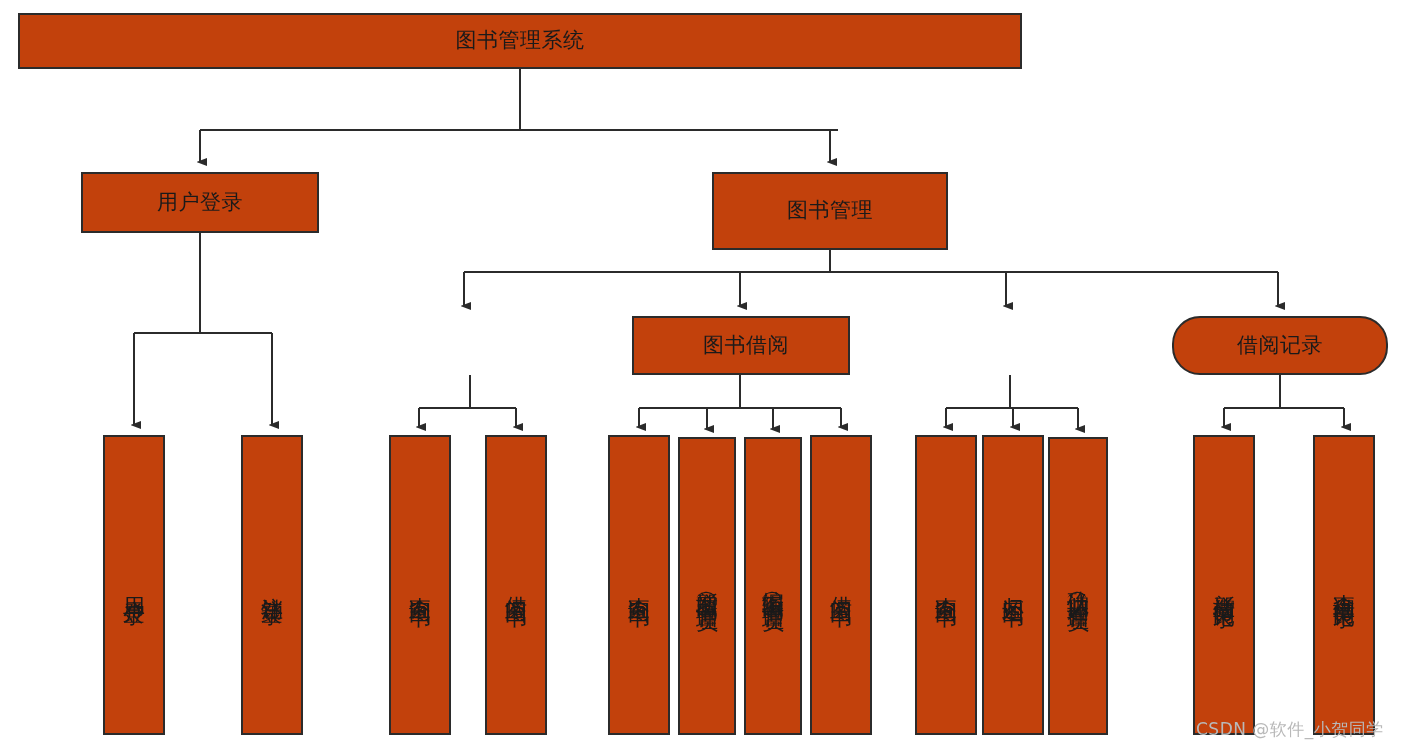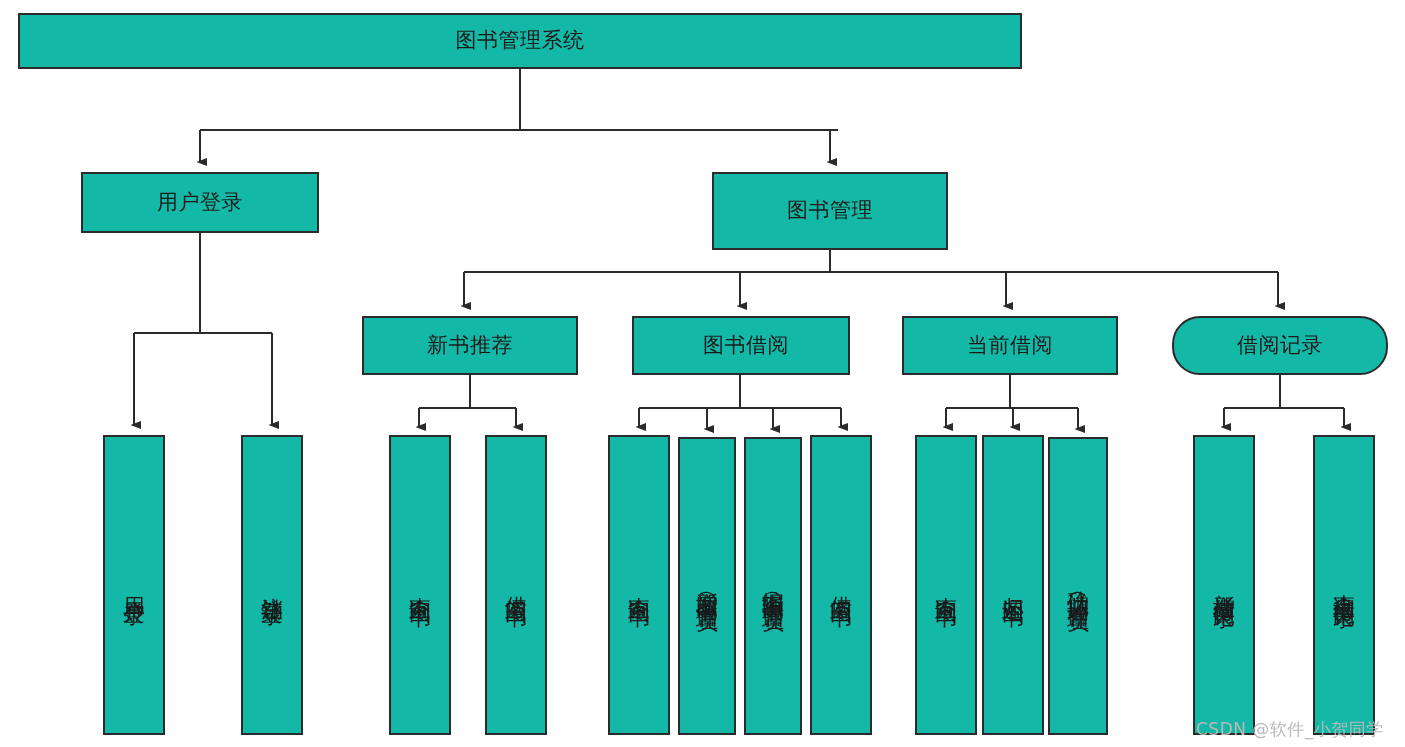--- a/index.html
+++ b/index.html
@@ -22,21 +22,21 @@
     position: absolute;
     left: 0;
     top: 0;
     width: 1405px;
     height: 747px;
     pointer-events: none;
   }
   .node {
     position: absolute;
     box-sizing: border-box;
-    background: #14b8a6;
+    background: #c2410c;
     border: 2px solid #2b2b2b;
     display: flex;
     align-items: center;
     justify-content: center;
     color: #1a1a1a;
   }
   .node-label {
     display: block;
     text-align: center;
     line-height: 1.12;
@@ -131,28 +131,22 @@
     <span class="node-label">图书管理系统</span>
   </div>
 
   <div class="node horiz" style="left:81px; top:172px; width:238px; height:61px;">
     <span class="node-label">用户登录</span>
   </div>
   <div class="node horiz" style="left:712px; top:172px; width:236px; height:78px;">
     <span class="node-label">图书管理</span>
   </div>
 
-  <div class="node horiz" style="left:362px; top:316px; width:216px; height:59px;">
-    <span class="node-label">新书推荐</span>
-  </div>
   <div class="node horiz" style="left:632px; top:316px; width:218px; height:59px;padding-left:10px;">
     <span class="node-label">图书借阅</span>
-  </div>
-  <div class="node horiz" style="left:902px; top:316px; width:216px; height:59px;">
-    <span class="node-label">当前借阅</span>
   </div>
   <div class="node horiz" style="left:1172px; top:316px; width:216px; height:59px;border-radius:28px;">
     <span class="node-label">借阅记录</span>
   </div>
 
   <div class="node vert" style="left:103px; top:435px; width:62px; height:300px;">
     <span class="node-label">用户登录</span>
   </div>
   <div class="node vert" style="left:241px; top:435px; width:62px; height:300px;">
     <span class="node-label">注销登录</span>

